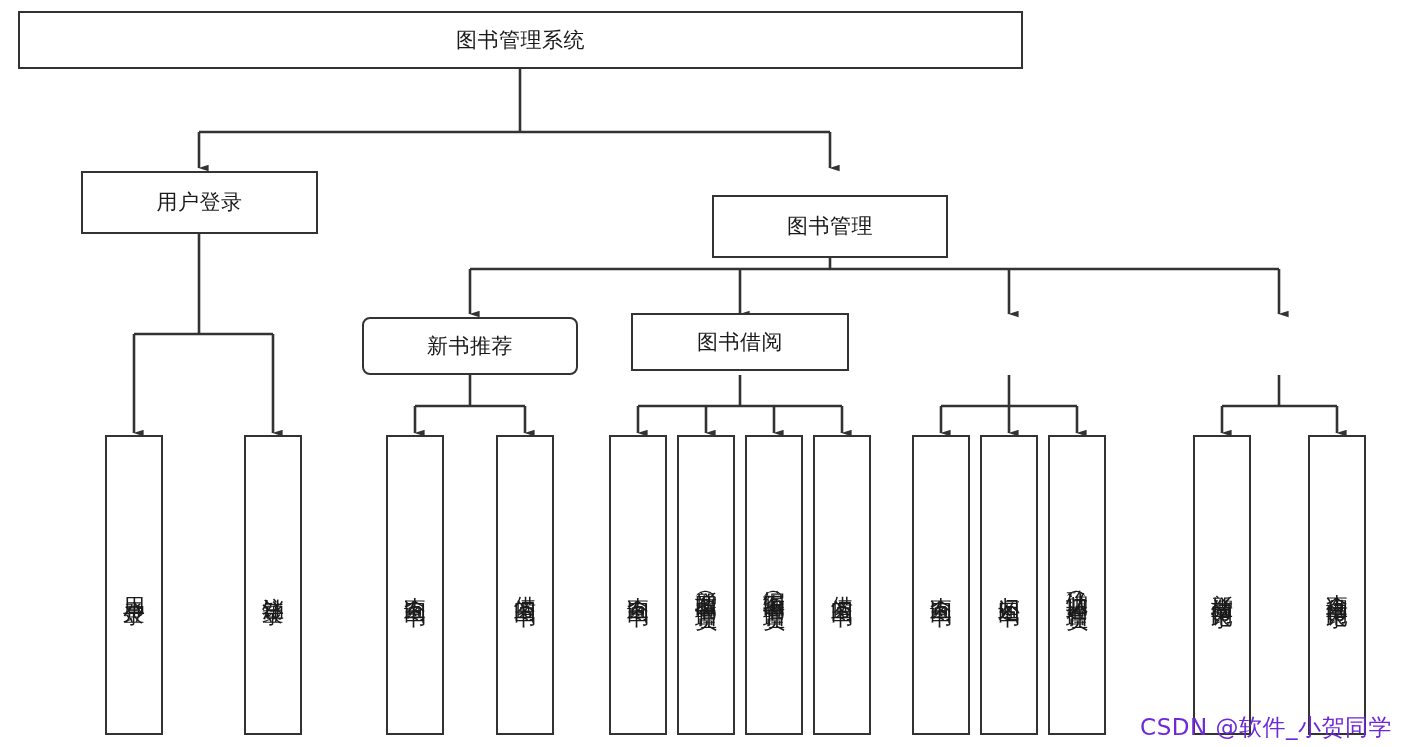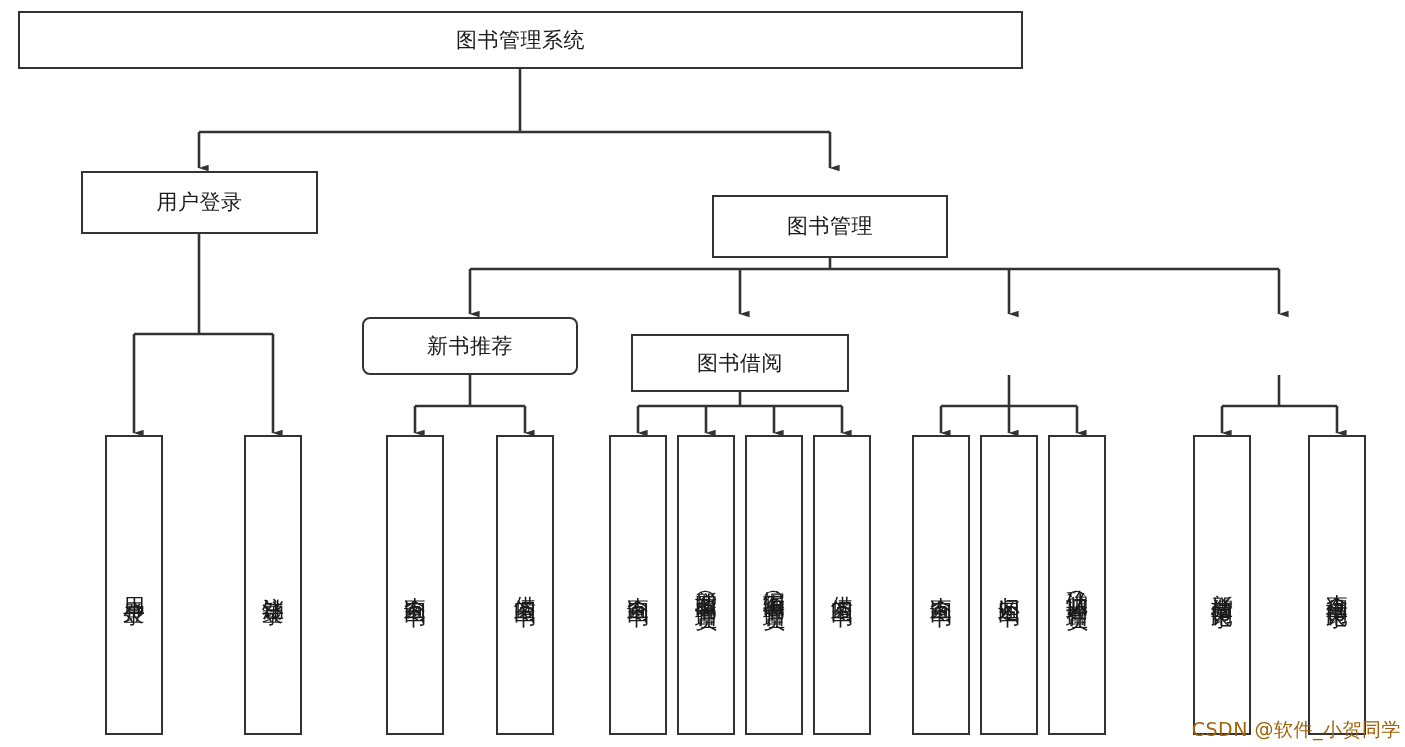--- a/index.html
+++ b/index.html
@@ -46,24 +46,24 @@
   .node.v .label{
     writing-mode:vertical-rl;
     text-orientation:upright;
     font-size:22px;
     letter-spacing:3px;
     line-height:1.0;
     white-space:nowrap;
   }
   #watermark{
     position:absolute;
-    right:4px;
+    right:13px;
     bottom:4px;
-    font-size:19px;
-    color:#a16207;
+    font-size:23px;
+    color:#6d28d9;
     z-index:5;
     white-space:nowrap;
     letter-spacing:0.5px;
   }
 </style>
 </head>
 <body>
 
 <div id="canvas">
 
@@ -129,21 +129,21 @@
   </div>
 
   <div class="node h" style="left:712px; top:171px; width:236px; height:63px;margin-top:24px;">
     <span class="label">图书管理</span>
   </div>
 
   <div class="node h" style="left:362px; top:317px; width:216px; height:58px;border-radius:8px;">
     <span class="label">新书推荐</span>
   </div>
 
-  <div class="node h" style="left:631px; top:334px; width:218px; height:58px;">
+  <div class="node h" style="left:631px; top:313px; width:218px; height:58px;">
     <span class="label">图书借阅</span>
   </div>
 
 
 
   <div class="node v" style="left:105px; top:435px; width:58px; height:300px;">
     <span class="label">用户登录</span>
   </div>
 
   <div class="node v" style="left:244px; top:435px; width:58px; height:300px;">

